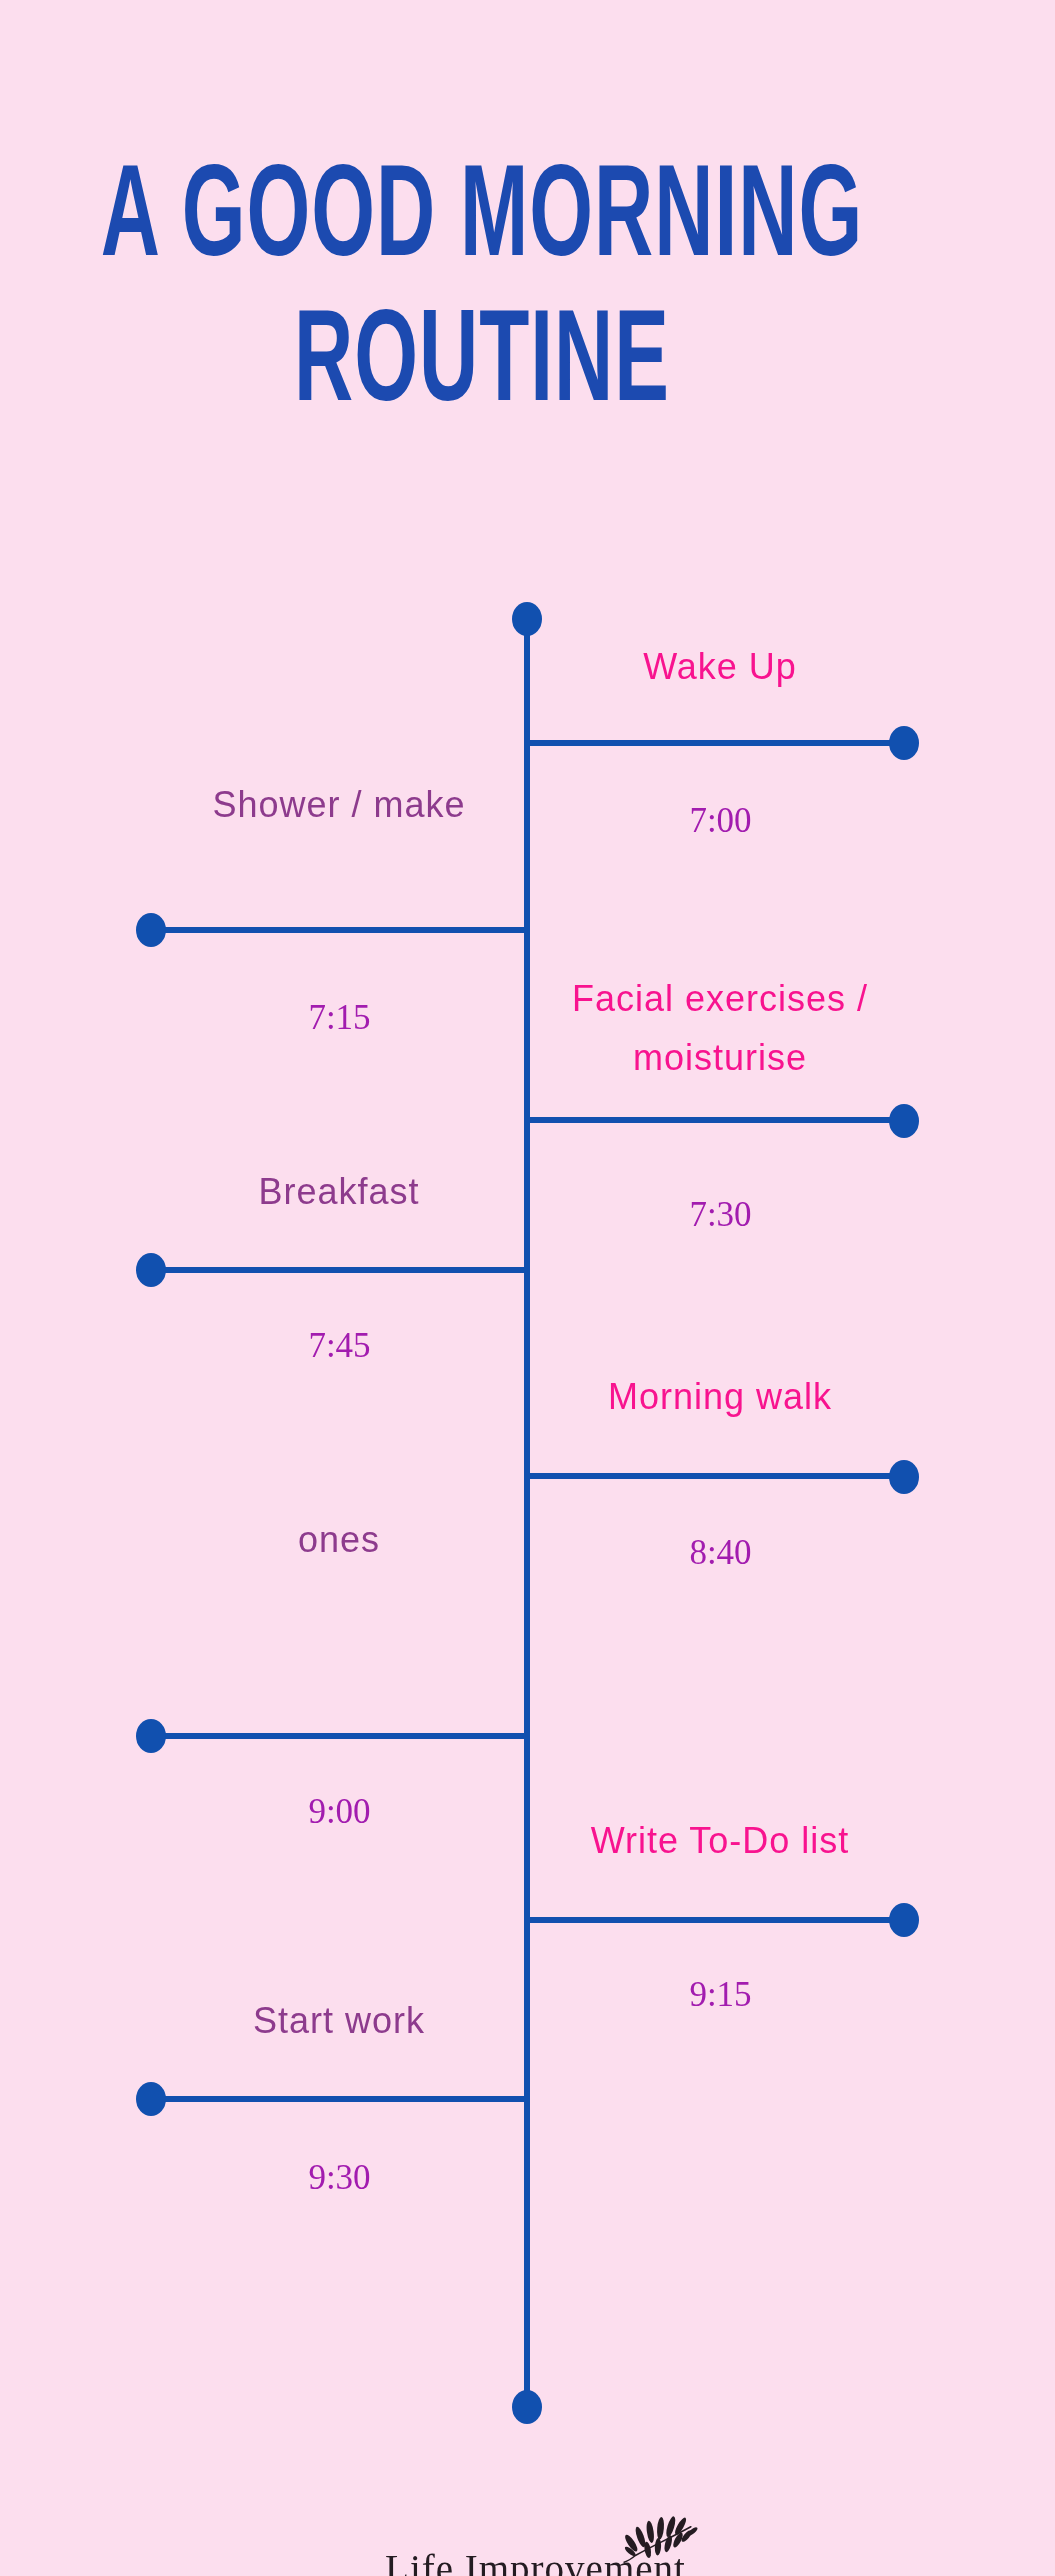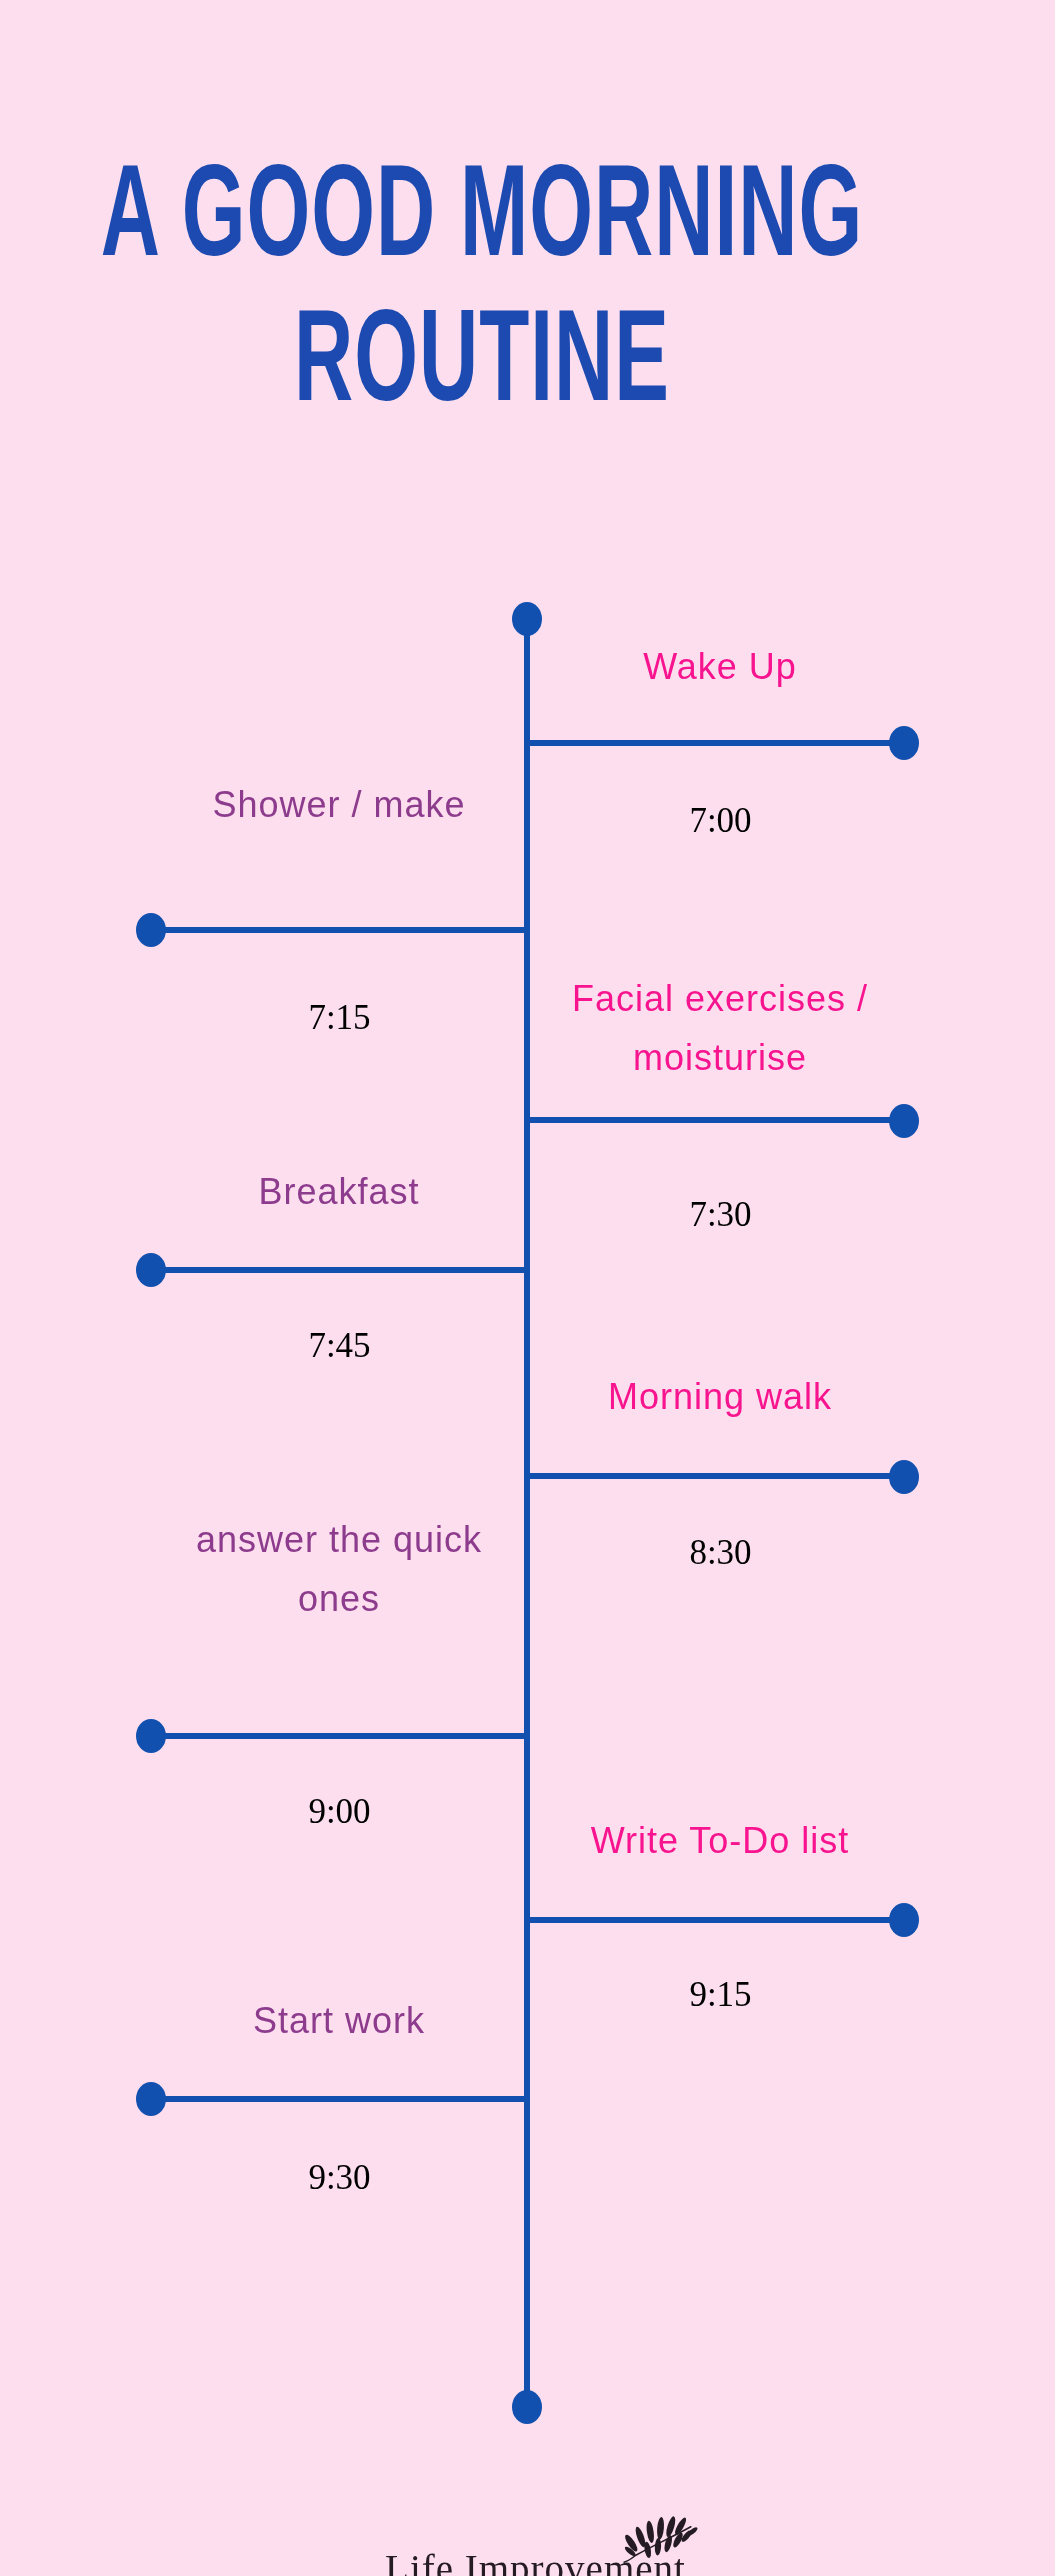--- a/index.html
+++ b/index.html
@@ -61,21 +61,21 @@
   }
   .item-label.side-right { color: #f8138f; }
   .item-label.side-left  { color: #8d3b8d; }
   .item-time {
     position: absolute;
     width: 361px;
     text-align: center;
     font-family: "Liberation Serif", serif;
     font-size: 35px;
     line-height: 52px;
-    color: #000000;
+    color: #a21caf;
     white-space: nowrap;
   }
 
   
   .brand-text {
     position: absolute;
     left: 0; top: 2548px;
     width: 1071px; 
     text-align: center;
     font-family: "Liberation Serif", serif;
@@ -126,25 +126,24 @@
       <div class="node" style="left: 136px; top: 1253px; background: rgb(17, 80, 175);"></div>
       <div class="item-label side-left" style="left: 107px; top: 1162px;">
         <div>Breakfast</div>
       </div>
       <div class="item-time" style="left: 159px; top: 1320px;">7:45</div>
       <div class="branch" style="top: 1473px; left: 527px; width: 377px; background: rgb(17, 80, 175);"></div>
       <div class="node" style="left: 889px; top: 1460px; background: rgb(17, 80, 175);"></div>
       <div class="item-label side-right" style="left: 488px; top: 1367px;">
         <div>Morning walk</div>
       </div>
-      <div class="item-time" style="left: 540px; top: 1527px;">8:30</div>
+      <div class="item-time" style="left: 540px; top: 1527px;">8:40</div>
       <div class="branch" style="top: 1733px; left: 151px; width: 376px; background: rgb(17, 80, 175);"></div>
       <div class="node" style="left: 136px; top: 1719px; background: rgb(17, 80, 175);"></div>
       <div class="item-label side-left" style="left: 107px; top: 1510px;">
-        <div>answer the quick</div>
         <div>ones</div>
       </div>
       <div class="item-time" style="left: 159px; top: 1786px;">9:00</div>
       <div class="branch" style="top: 1917px; left: 527px; width: 377px; background: rgb(17, 80, 175);"></div>
       <div class="node" style="left: 889px; top: 1903px; background: rgb(17, 80, 175);"></div>
       <div class="item-label side-right" style="left: 488px; top: 1811px;">
         <div>Write To-Do list</div>
       </div>
       <div class="item-time" style="left: 540px; top: 1969px;">9:15</div>
       <div class="branch" style="top: 2096px; left: 151px; width: 376px; background: rgb(17, 80, 175);"></div>

